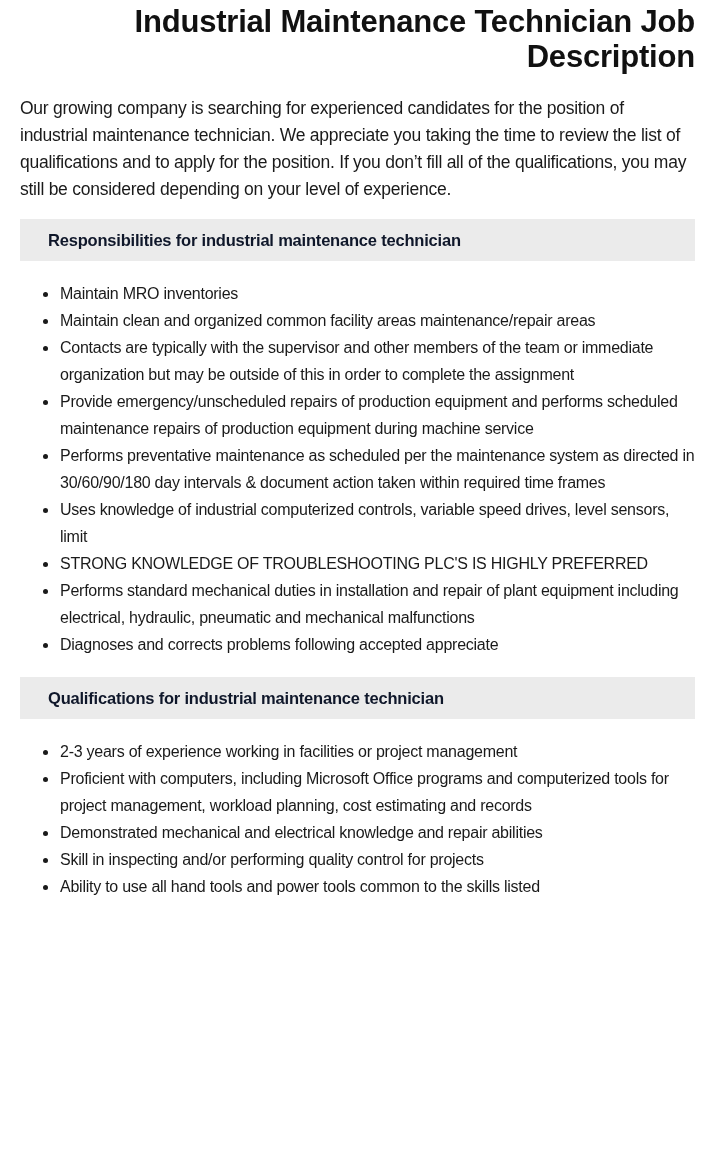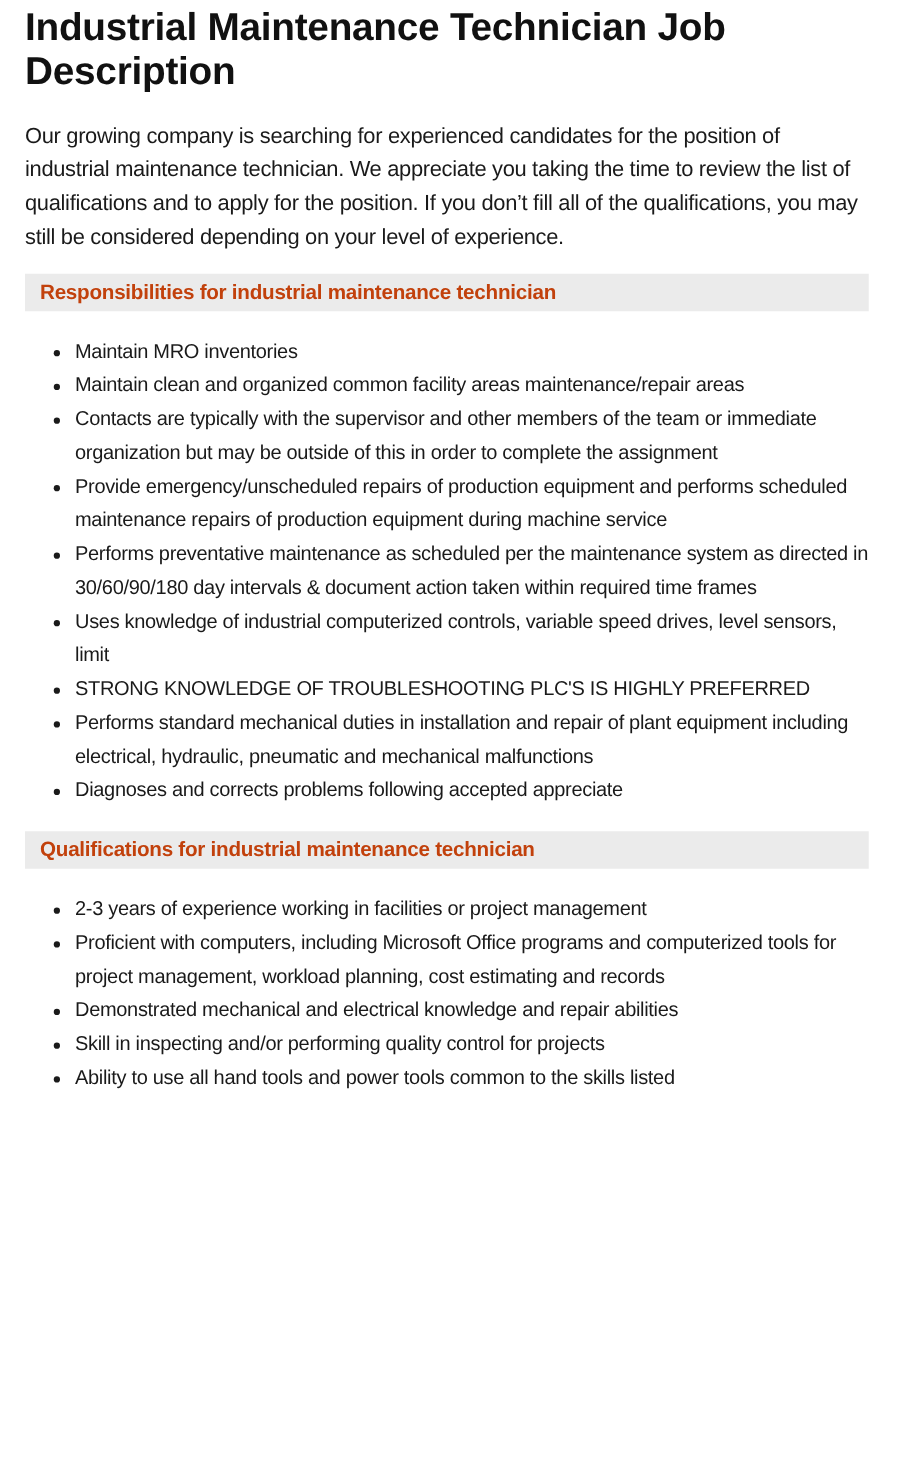--- a/index.html
+++ b/index.html
@@ -16,40 +16,40 @@
     }
     .page {
       padding: 0 25px 0 20px;
     }
     h1 {
       margin: 0;
       padding-top: 4px;
       font-size: 31px;
       line-height: 35px;
       font-weight: bold;
-      text-align: left;
+      text-align: right;
       color: #111111;
       letter-spacing: -0.2px;
     }
     .intro {
       margin: 21px 0 0 0;
       font-size: 17.5px;
       line-height: 27px;
       letter-spacing: -0.25px;
     }
     .section-header {
       margin-top: 16px;
       background: #ebebeb;
-      height: 30px;
+      height: 42px;
       display: flex;
       align-items: center;
-      padding-left: 12px;
+      padding-left: 28px;
       font-size: 16.5px;
       font-weight: bold;
-      color: #c2410c;
+      color: #0f172a;
       letter-spacing: -0.2px;
     }
     .section-header.second {
       margin-top: 19px;
     }
     ul.list {
       margin: 19px 0 0 0;
       padding-left: 40px;
       list-style: none;
     }

